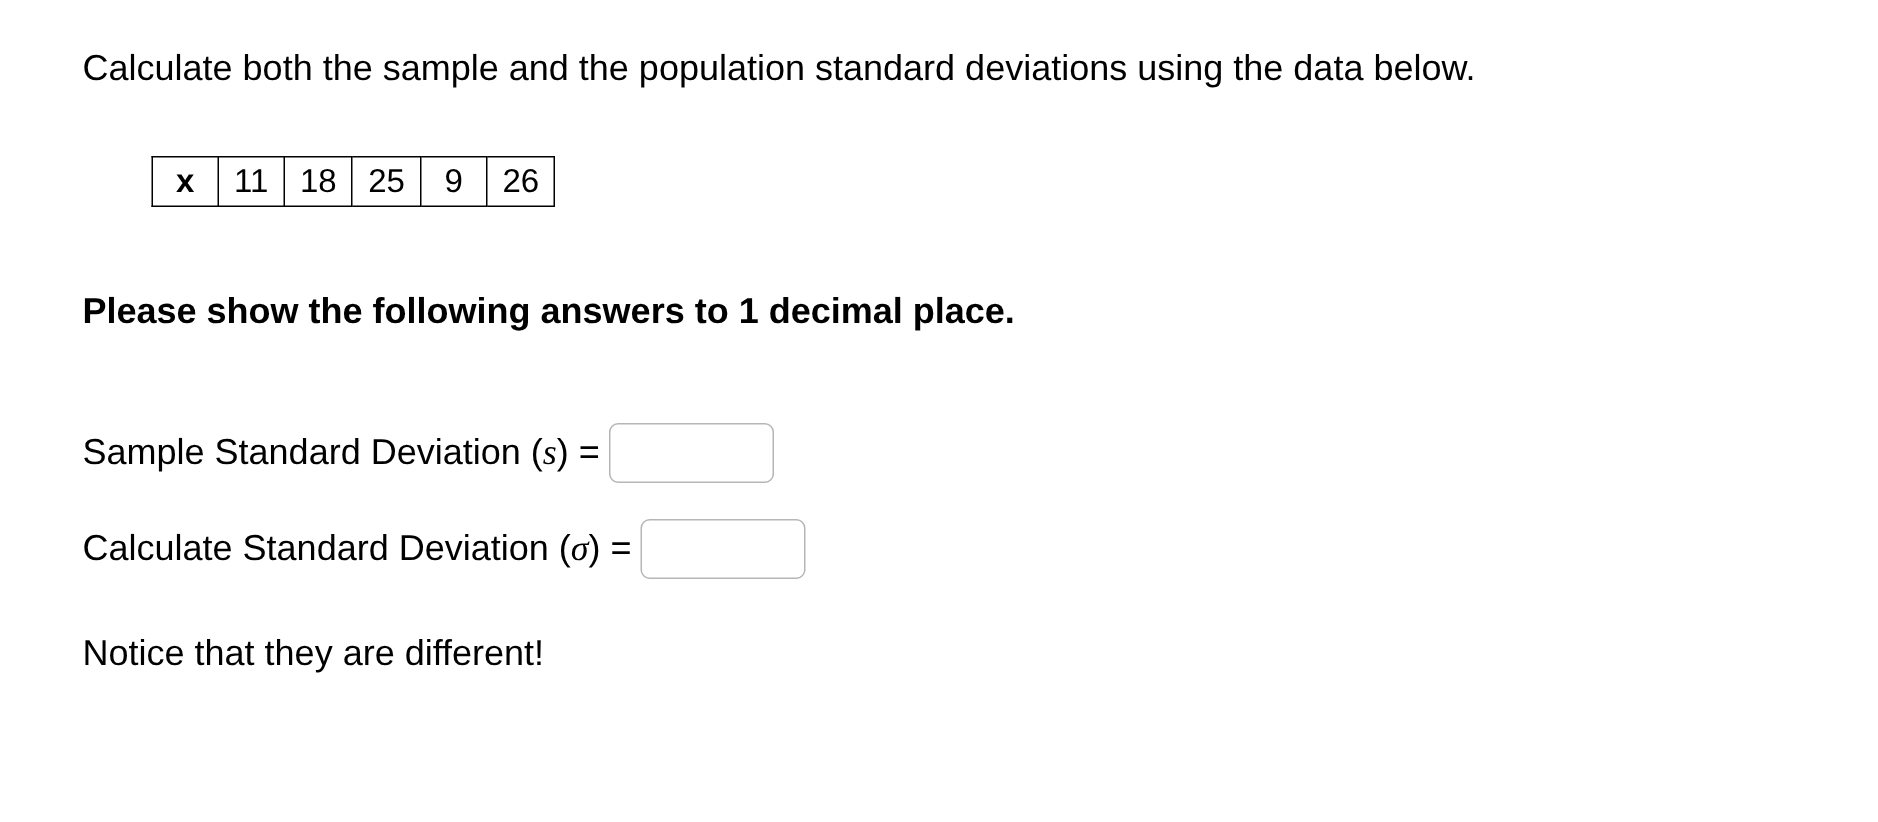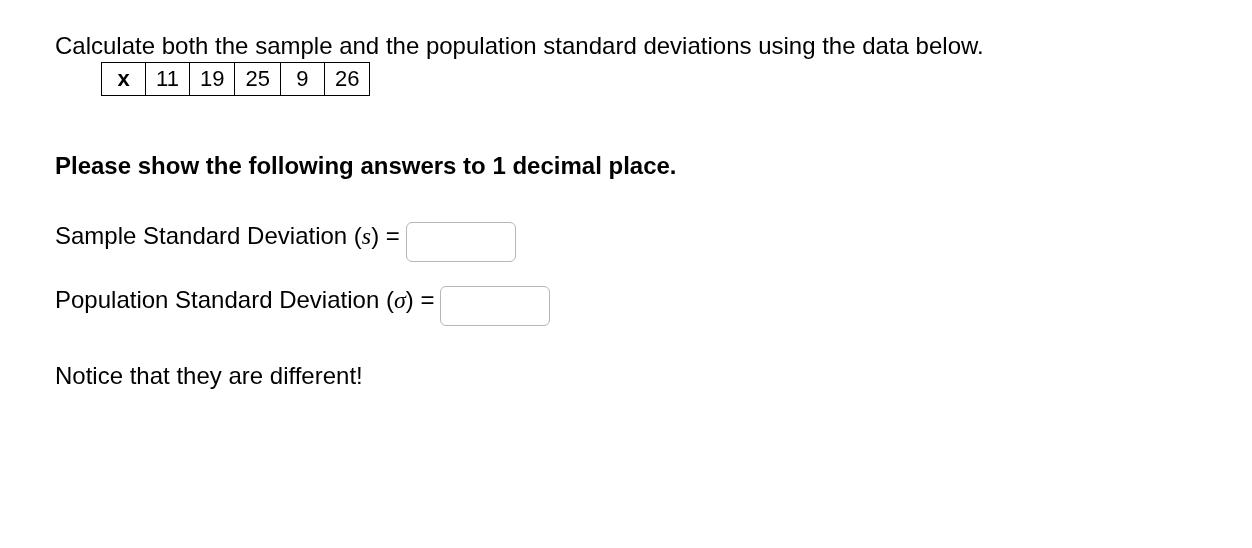--- a/index.html
+++ b/index.html
@@ -6,20 +6,21 @@
     body {
       font-family: "Trebuchet MS", "Lucida Sans Unicode", "Lucida Grande", sans-serif;
       background: #ffffff;
       margin: 0;
       padding: 30px 55px;
       font-size: 24px;
       color: #000000;
       width: 1252px;
     }
     .prompt {
+      margin-bottom: 42px;
       line-height: 1.35;
     }
     .data-table-wrap {
       margin-left: 46px;
       margin-bottom: 56px;
     }
     table.data {
       border-collapse: collapse;
     }
     table.data td, table.data th {
@@ -29,26 +30,26 @@
       min-width: 44px;
       font-size: 22px;
       font-weight: normal;
       background: #ffffff;
     }
     table.data th {
       font-weight: bold;
     }
     .instruction {
       font-weight: bold;
-      margin-bottom: 42px;
+      margin-bottom: 60px;
     }
     .answer-line {
       margin-bottom: 24px;
       display: flex;
-      align-items: flex-start;
+      align-items: center;
       gap: 6px;
     }
     .answer-line .label { white-space: nowrap; }
     .ital { font-style: italic; font-family: Georgia, 'Times New Roman', serif; }
     input.answer-box {
       width: 110px;
       height: 40px;
       font-size: 20px;
       border: 1px solid #b6b6b6;
       border-radius: 6px;
@@ -63,38 +64,38 @@
 <body>
 
 <div class="prompt">Calculate both the sample and the population standard deviations using the data below.</div>
 
 <div class="data-table-wrap">
   <table class="data">
     <tbody>
         <tr>
       <th>x</th>
       <td>11</td>
-      <td>19</td>
+      <td>18</td>
       <td>25</td>
       <td>9</td>
       <td>26</td>
     </tr>
   </tbody>
     </table>
 </div>
 
 <div class="instruction">Please show the following answers to 1 decimal place.</div>
 
 <div class="answer-line">
   <span class="label">
     <span>Sample Standard Deviation (</span><span class="ital">s</span><span>) = </span>
   </span>
   <input type="text" class="answer-box" value="" style="">
 </div>
 
 <div class="answer-line">
   <span class="label">
-    <span>Population Standard Deviation (</span><span class="ital">σ</span><span>) = </span>
+    <span>Calculate Standard Deviation (</span><span class="ital">σ</span><span>) = </span>
   </span>
   <input type="text" class="answer-box" value="" style="">
 </div>
 
 <div class="notice">Notice that they are different!</div>
 
 </body></html>

